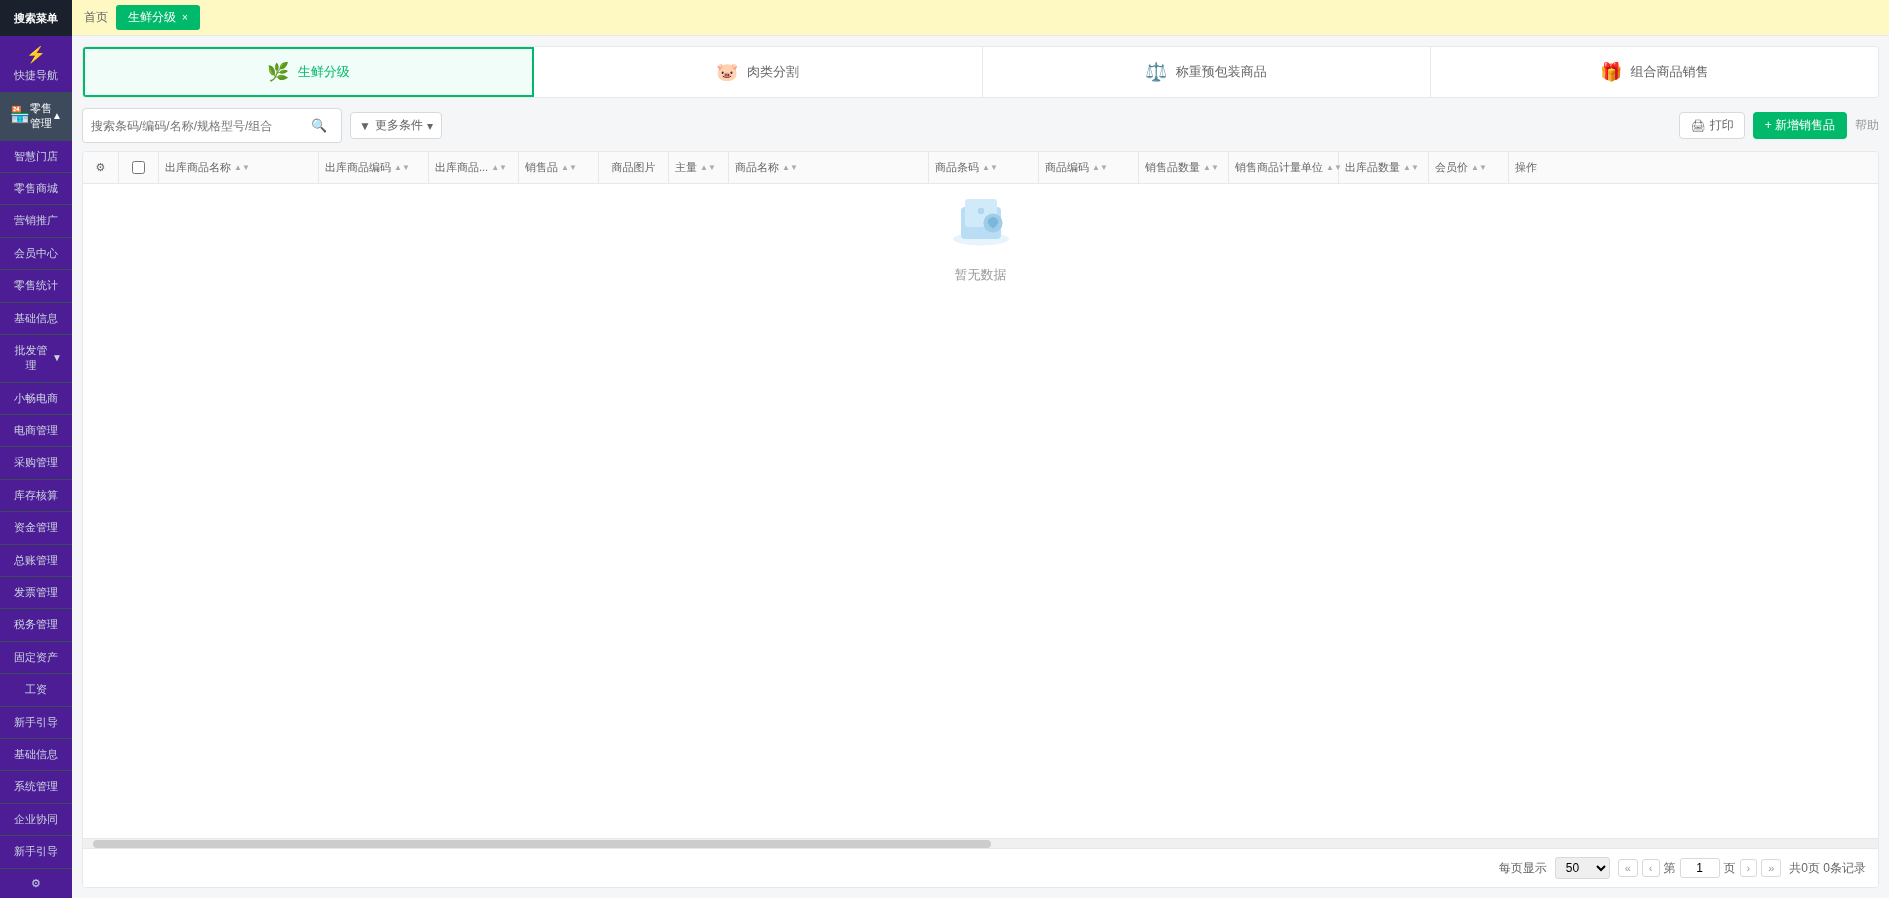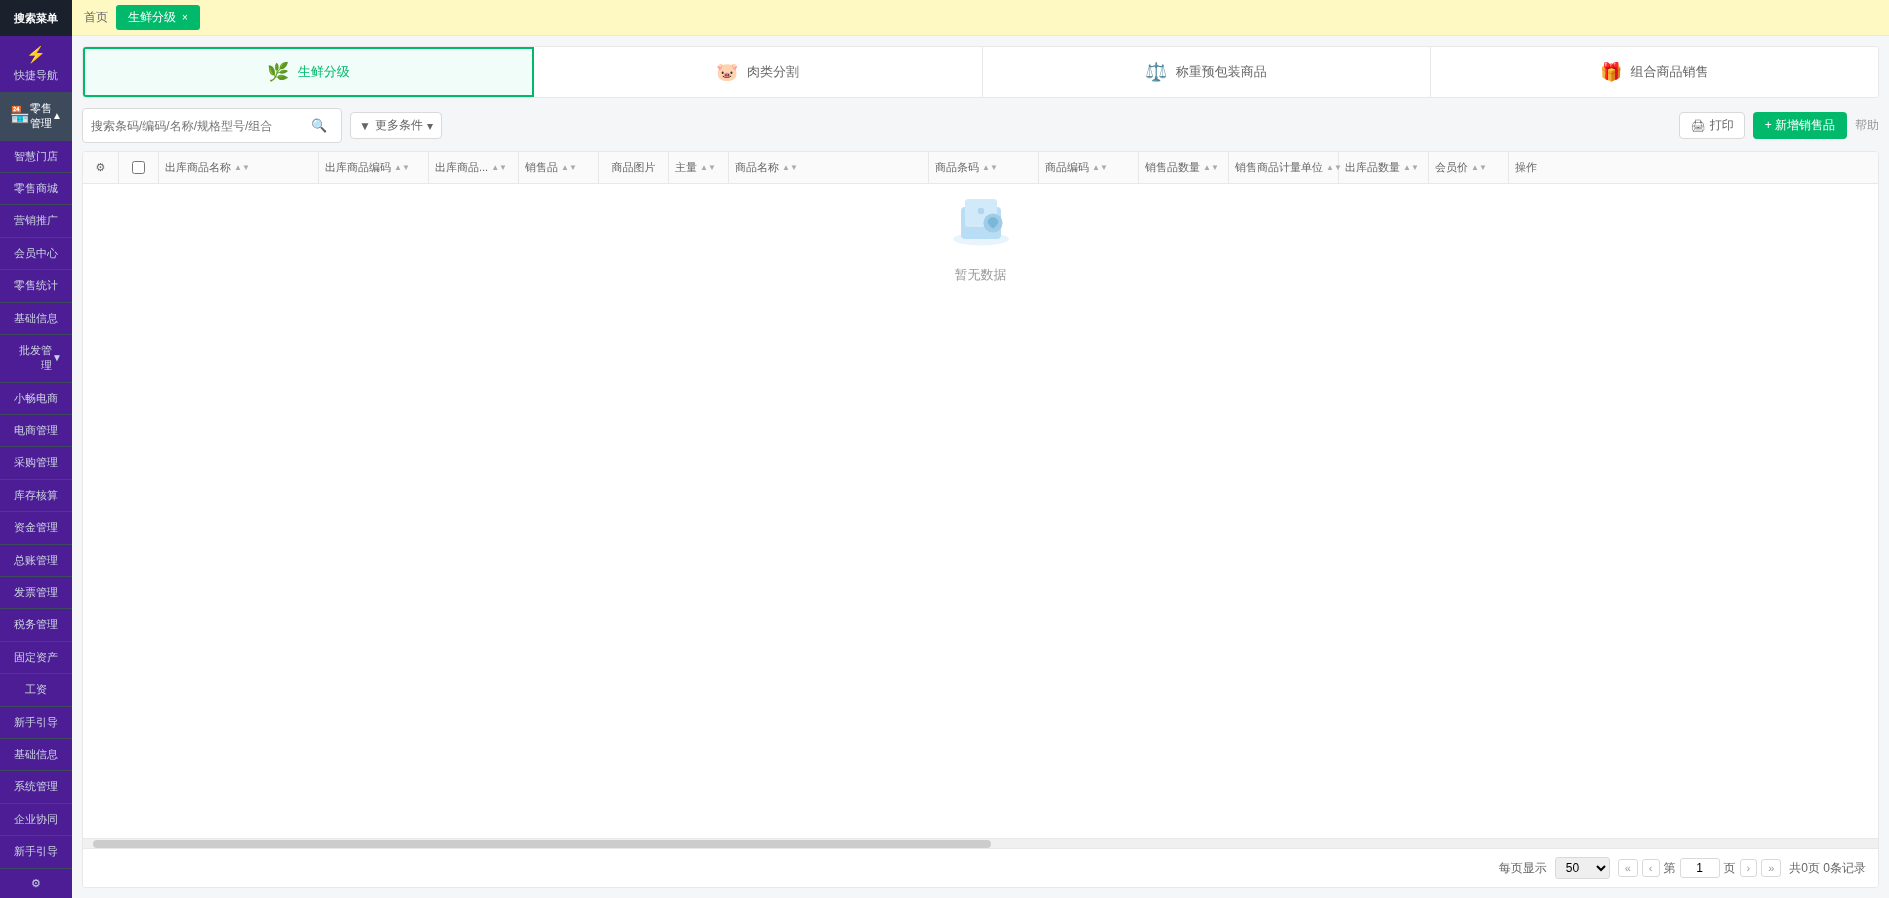--- a/index.html
+++ b/index.html
@@ -35,21 +35,21 @@
       cursor: pointer;
       color: #cbd5e0;
       font-size: 11px;
       text-align: center;
       line-height: 1.4;
       border-bottom: 1px solid #3d4a5c;
     }
     .sidebar-item.active { background: #3d4a5c; color: #fff; }
     .sidebar-item .icon { font-size: 16px; margin-bottom: 2px; }
     .sidebar-item.has-arrow { flex-direction: row; justify-content: space-between; padding: 8px 10px; }
-    .sidebar-item.has-arrow .label { flex: 1; text-align: right; }
+    .sidebar-item.has-arrow .label { flex: 1; text-align: center; }
     .sidebar-item.has-arrow .arrow { font-size: 10px; }
     .sidebar-settings {
       margin-top: auto;
       display: flex;
       flex-direction: column;
       align-items: center;
       padding: 8px 4px;
       cursor: pointer;
       color: #cbd5e0;
       font-size: 11px;

